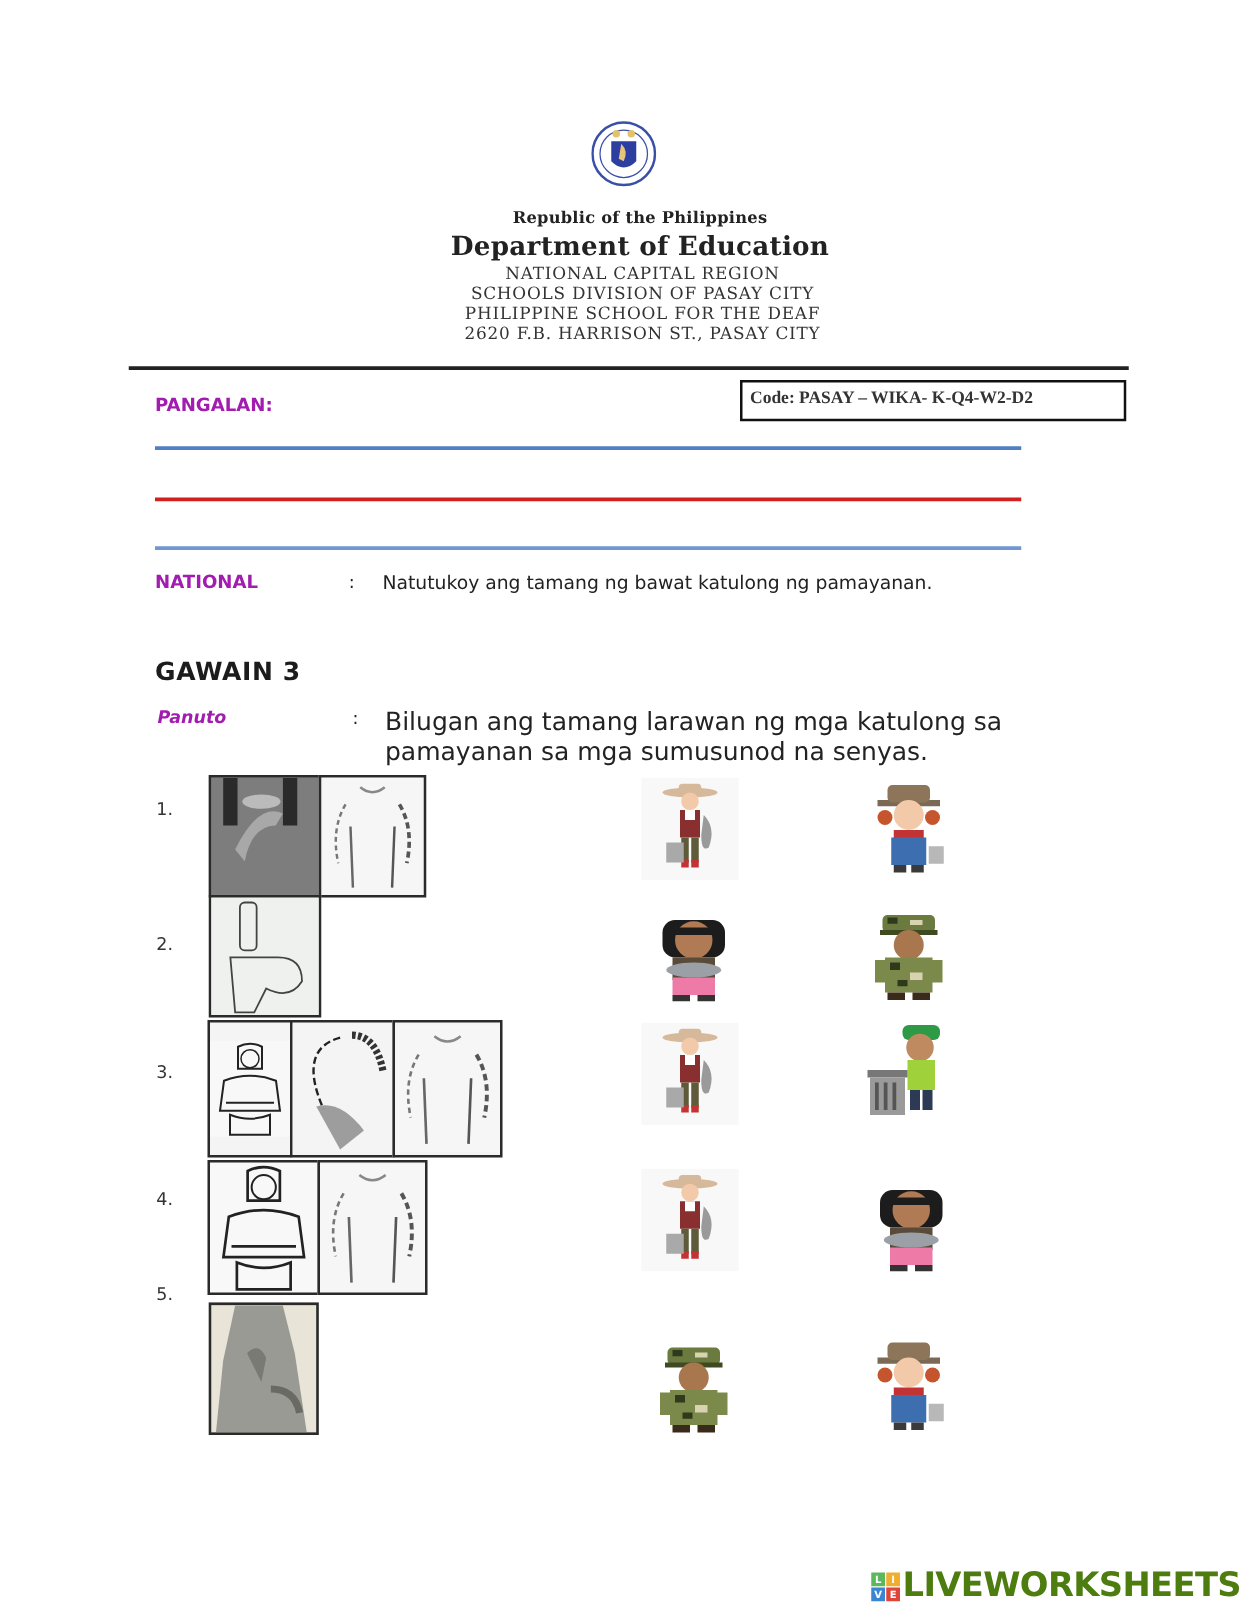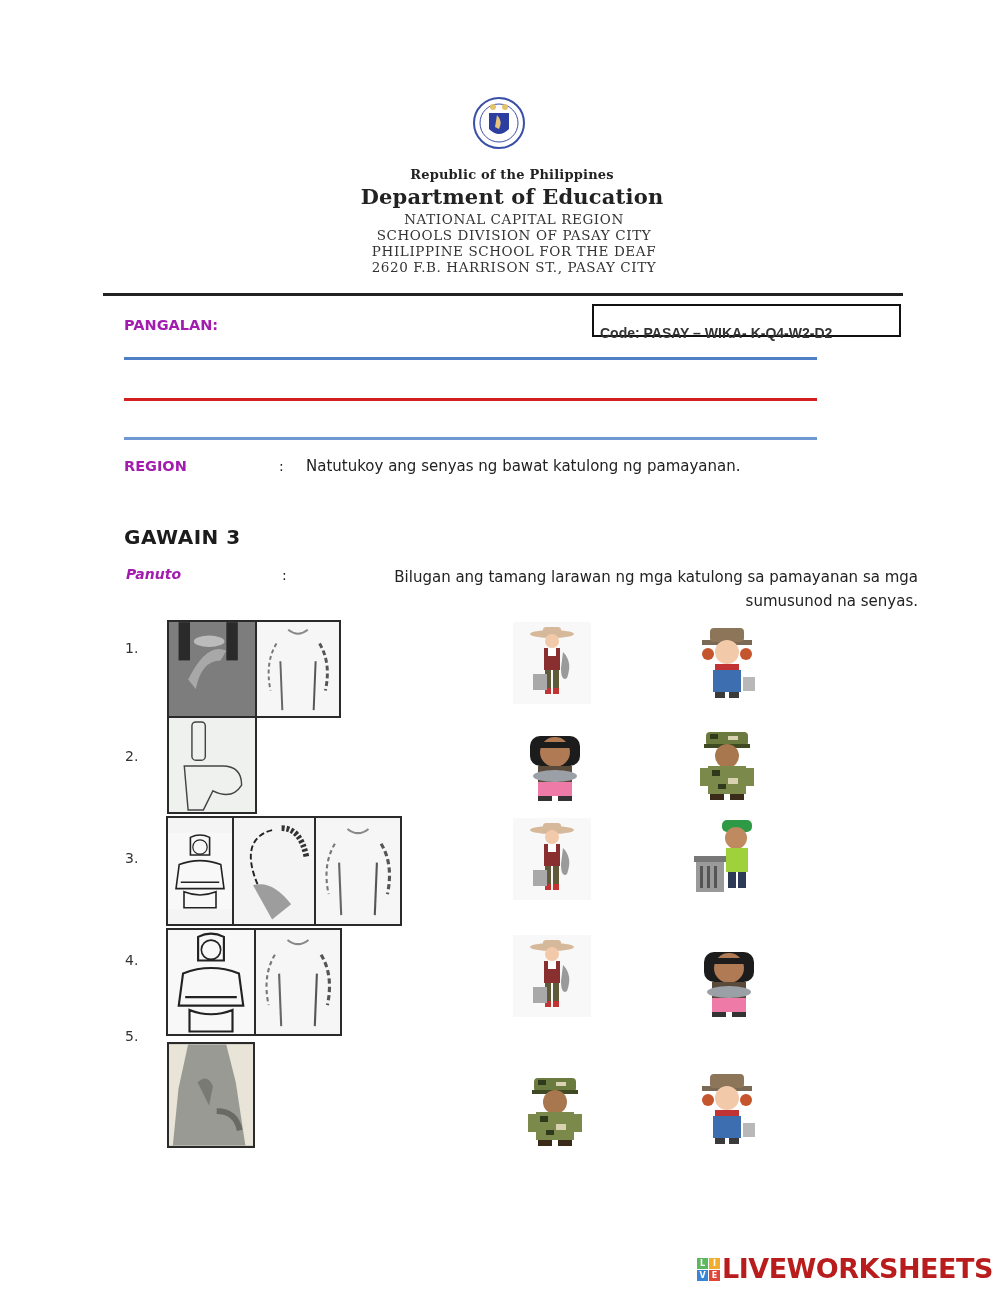--- a/index.html
+++ b/index.html
@@ -14,54 +14,54 @@
   .hdr-rep { top: 167px; font-size: 13px; font-weight: bold; letter-spacing: 0.2px; left: 12px; }
   .hdr-dep { top: 184px; font-size: 21px; font-weight: bold; letter-spacing: 0.2px; left: 12px; }
   .hdr-sub { font-size: 13.5px; letter-spacing: 0.6px; color: #333; left: 14px; }
   .hdr-r1 { top: 211px; }
   .hdr-r2 { top: 227px; }
   .hdr-r3 { top: 243px; }
   .hdr-r4 { top: 259px; }
 
   .rule-top { left: 103px; top: 293px; width: 800px; height: 3px; background: #222; }
 
-  .code-box { left: 592px; top: 304px; width: 309px; height: 33px; border: 2px solid #111; font-family: Liberation Sans, sans-serif; font-weight: bold; font-size: 14px; color: #333; padding: 19px 0 0 6px; white-space: nowrap; }
+  .code-box { left: 592px; top: 304px; width: 309px; height: 33px; border: 2px solid #111; font-family: Liberation Serif, serif; font-weight: bold; font-size: 14px; color: #333; padding: 5px 0 0 6px; white-space: nowrap; }
 
   .lbl { font-family: "DejaVu Sans", sans-serif; font-weight: bold; color: #a21caf; font-size: 14.5px; }
   .pangalan { left: 124px; top: 317px; }
 
   .line { left: 124px; width: 693px; height: 3px; }
   .line-blue1 { top: 357px; background: #4f7fc4; }
   .line-red { top: 398px; background: #d21f1f; }
   .line-blue2 { top: 437px; background: #6f98d2; }
 
   .layunin { left: 124px; top: 458px; }
   .colon { font-family: "DejaVu Sans", sans-serif; font-size: 14px; color: #222; }
   .layunin-colon { left: 279px; top: 458px; }
   .layunin-text { left: 306px; top: 457px; font-size: 15px; color: #222; white-space: nowrap; }
 
   .gawain { left: 124px; top: 525px; font-size: 20px; font-weight: bold; color: #1c1c1c; letter-spacing: 0.5px; }
   .panuto { left: 126px; top: 566px; font-size: 14px; font-style: italic; }
   .panuto-colon { left: 282px; top: 567px; }
-  .panuto-text { left: 308px; top: 565px; width: 610px; font-size: 15px; line-height: 24px; color: #222; text-align: right; }
+  .panuto-text { left: 308px; top: 565px; width: 610px; font-size: 20px; line-height: 24px; color: #222; }
 
   .num { font-family: "DejaVu Sans", sans-serif; font-size: 14px; color: #333; }
 
   .sign { border: 2px solid #2a2a2a; background: #f4f4f4; overflow: hidden; }
   .sign.photo { background: #8a8a8a; }
   .sign.photo2 { background: #b5b2aa; }
   .sign svg { width: 100%; height: 100%; display: block; }
 
   .helper { width: 78px; height: 82px; }
   .helper svg { width: 100%; height: 100%; display: block; }
 
   .logo { left: 697px; top: 1256px; height: 26px; display: flex; align-items: center; }
   .tiles { display: grid; grid-template-columns: 11px 11px; grid-template-rows: 11px 11px; gap: 1px; margin-right: 2px; }
   .tile { font-family: "DejaVu Sans", sans-serif; font-size: 8px; font-weight: bold; color: #fff; display: flex; align-items: center; justify-content: center; }
-  .logo-text { font-family: "DejaVu Sans", sans-serif; font-weight: bold; font-size: 27px; letter-spacing: -0.5px; color: #b91c1c; line-height: 26px; }
+  .logo-text { font-family: "DejaVu Sans", sans-serif; font-weight: bold; font-size: 27px; letter-spacing: -0.5px; color: #4d7c0f; line-height: 26px; }
 </style>
 </head>
 <body>
 
 <svg width="0" height="0" style="position:absolute">
   <defs>
     <symbol id="fisherman" viewBox="0 0 78 82">
       <rect x="0" y="0" width="78" height="82" fill="#f3f3f3" opacity="0.6"></rect>
       <ellipse cx="39" cy="12" rx="22" ry="4" fill="#d6b89a"></ellipse>
       <rect x="30" y="5" width="18" height="8" rx="3" fill="#d6b89a"></rect>
@@ -162,23 +162,23 @@
 
 <div class="abs rule-top"></div>
 
 <div class="abs code-box">Code: PASAY – WIKA- K-Q4-W2-D2</div>
 
 <div class="abs lbl pangalan">PANGALAN:</div>
 <div class="abs line line-blue1"></div>
 <div class="abs line line-red"></div>
 <div class="abs line line-blue2"></div>
 
-<div class="abs lbl layunin">REGION</div>
+<div class="abs lbl layunin">NATIONAL</div>
 <div class="abs colon layunin-colon">:</div>
-<div class="abs layunin-text">Natutukoy ang senyas ng bawat katulong ng pamayanan.</div>
+<div class="abs layunin-text">Natutukoy ang tamang ng bawat katulong ng pamayanan.</div>
 
 <div class="abs gawain">GAWAIN 3</div>
 <div class="abs lbl panuto">Panuto</div>
 <div class="abs colon panuto-colon">:</div>
 <div class="abs panuto-text">Bilugan ang tamang larawan ng mga katulong sa pamayanan sa mga sumusunod na  senyas.</div>
 
 <div class="abs num" style="left:125px;top:640px">1.</div>
 <div class="abs sign photo" style="left:167px;top:620px;width:90px;height:98px">
   <svg viewBox="0 0 90 98">
       <rect width="90" height="98" fill="#7d7d7d"></rect>

